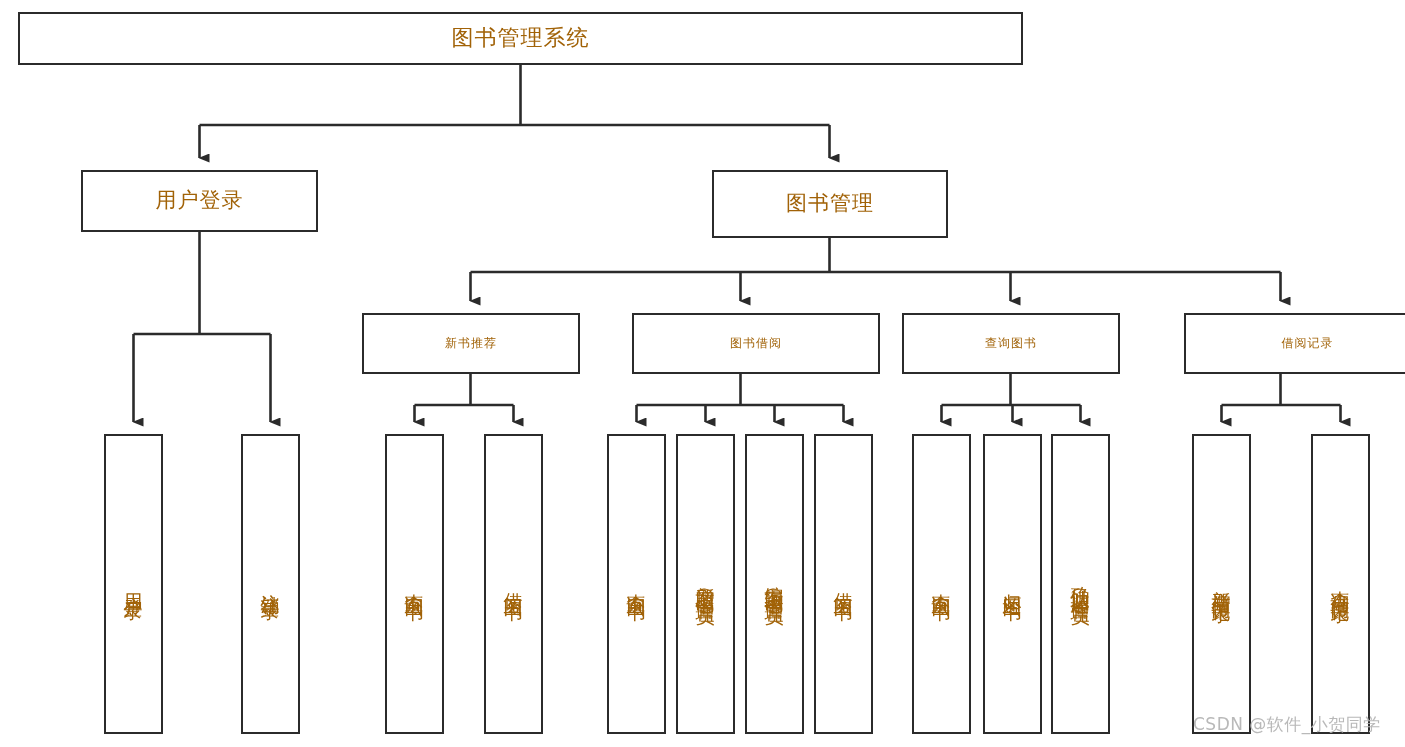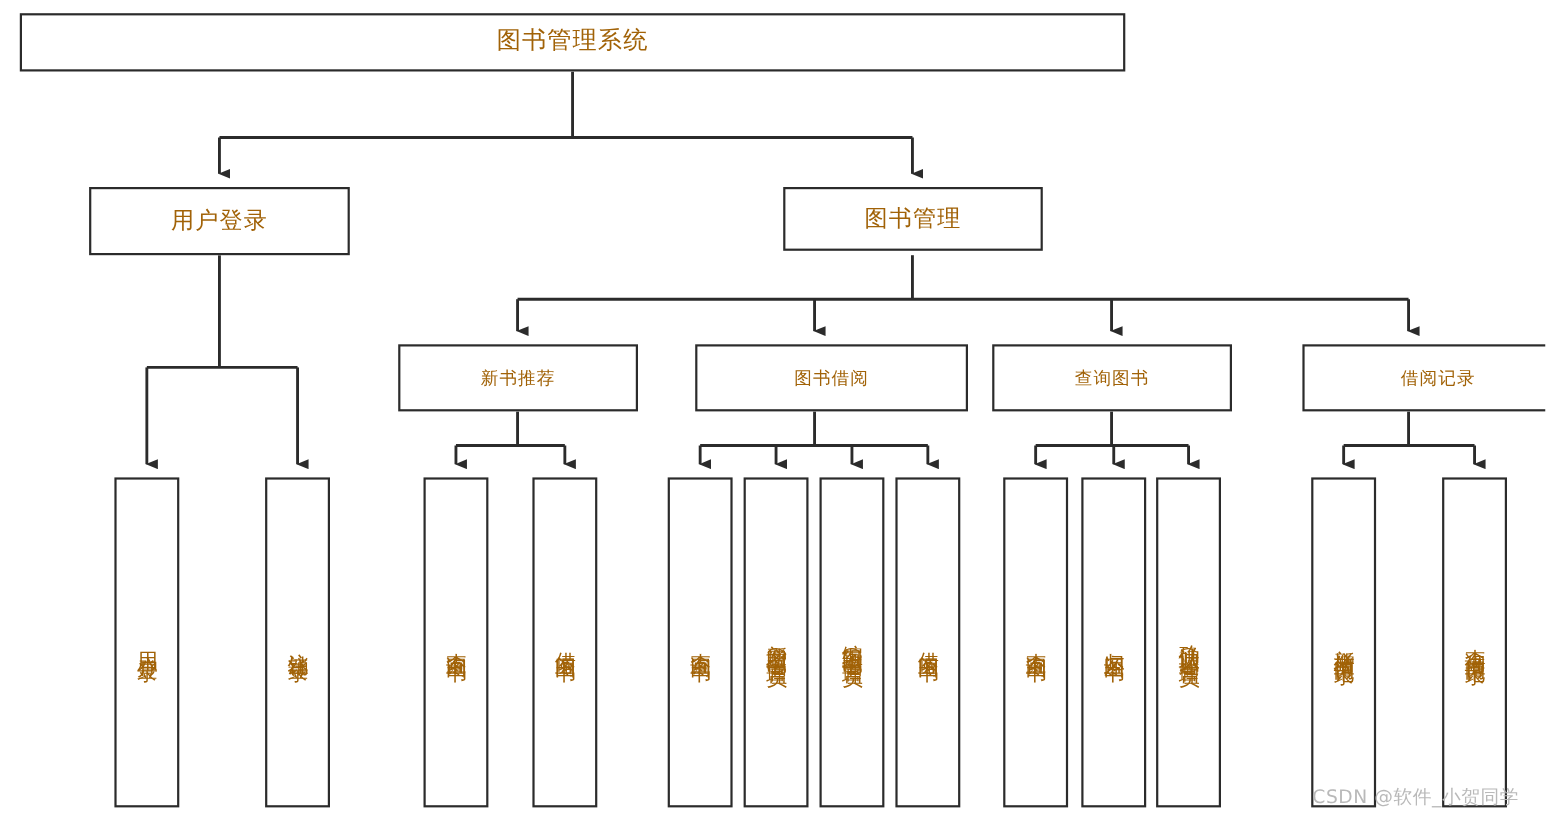--- a/index.html
+++ b/index.html
@@ -35,21 +35,21 @@
     color: #1a1a1a;
   }
   .node-label {
     font-size: 21px;
     letter-spacing: 1px;
     line-height: 1.1;
     white-space: nowrap;
     color: #a16207;
   }
   .node-box.root .node-label { font-size: 22px; }
-  .node-box.level3 .node-label { font-size: 16px; text-align: center; }
+  .node-box.level3 .node-label { font-size: 12px; text-align: center; }
   
   .node-box.leaf {
     align-items: center;
     justify-content: center;
     padding: 6px 0;
   }
   .node-box.leaf .node-label {
     writing-mode: vertical-rl;
     text-orientation: upright;
     white-space: normal;
@@ -128,21 +128,21 @@
     </g>
   </svg>
 
   <div class="node-box root" style="left:18px;top:12px;width:1005px;height:53px;">
     <span class="node-label">图书管理系统</span>
   </div>
 
   <div class="node-box level2" style="left:81px;top:170px;width:237px;height:62px;">
     <span class="node-label">用户登录</span>
   </div>
-  <div class="node-box level2" style="left:712px;top:170px;width:236px;height:58px;font-family:Liberation Serif, serif;">
+  <div class="node-box level2" style="left:712px;top:170px;width:236px;height:68px;font-family:Liberation Serif, serif;">
     <span class="node-label">图书管理</span>
   </div>
 
   <div class="node-box level3" style="left:362px;top:313px;width:218px;height:61px;">
     <span class="node-label">新书推荐</span>
   </div>
   <div class="node-box level3" style="left:632px;top:313px;width:248px;height:61px;">
     <span class="node-label">图书借阅</span>
   </div>
   <div class="node-box level3" style="left:902px;top:313px;width:218px;height:61px;">

